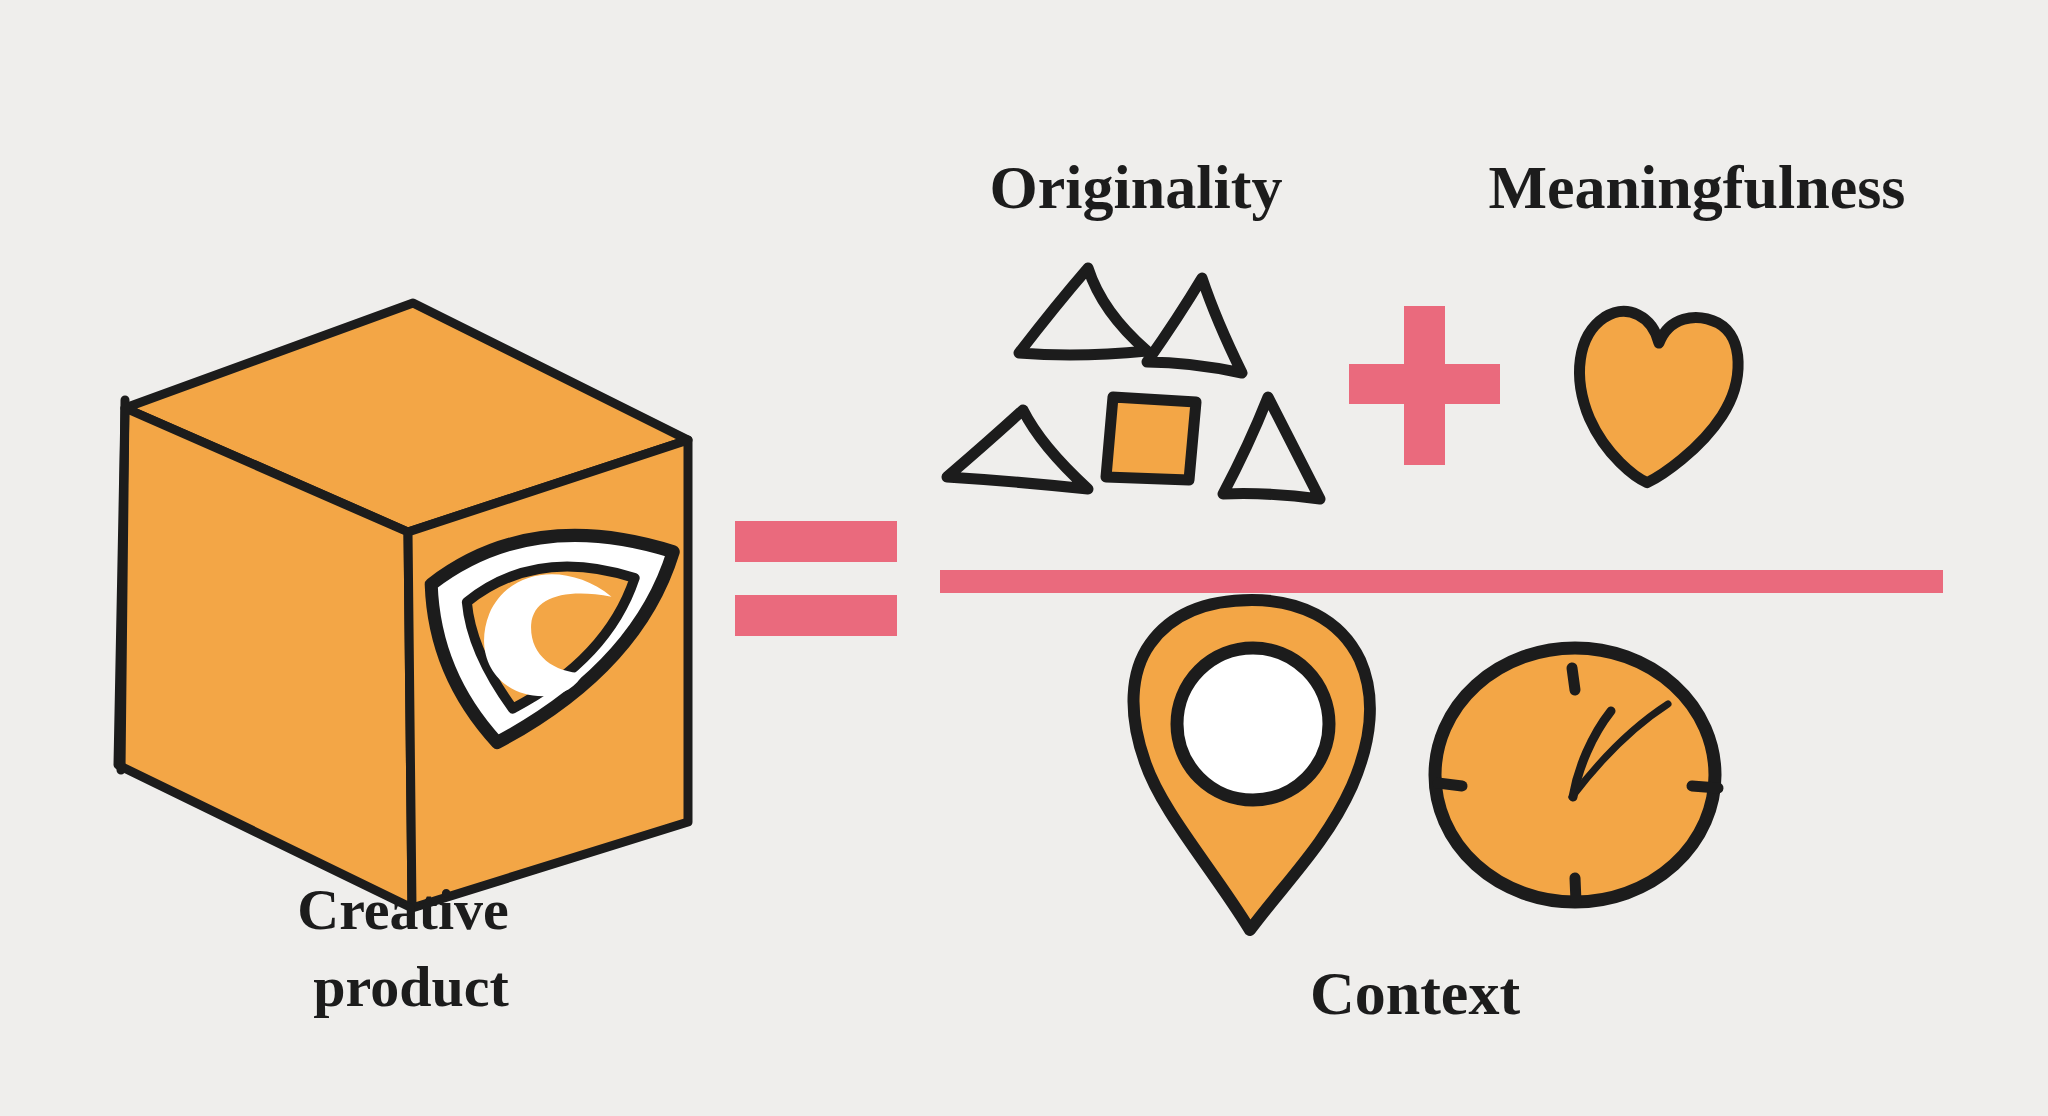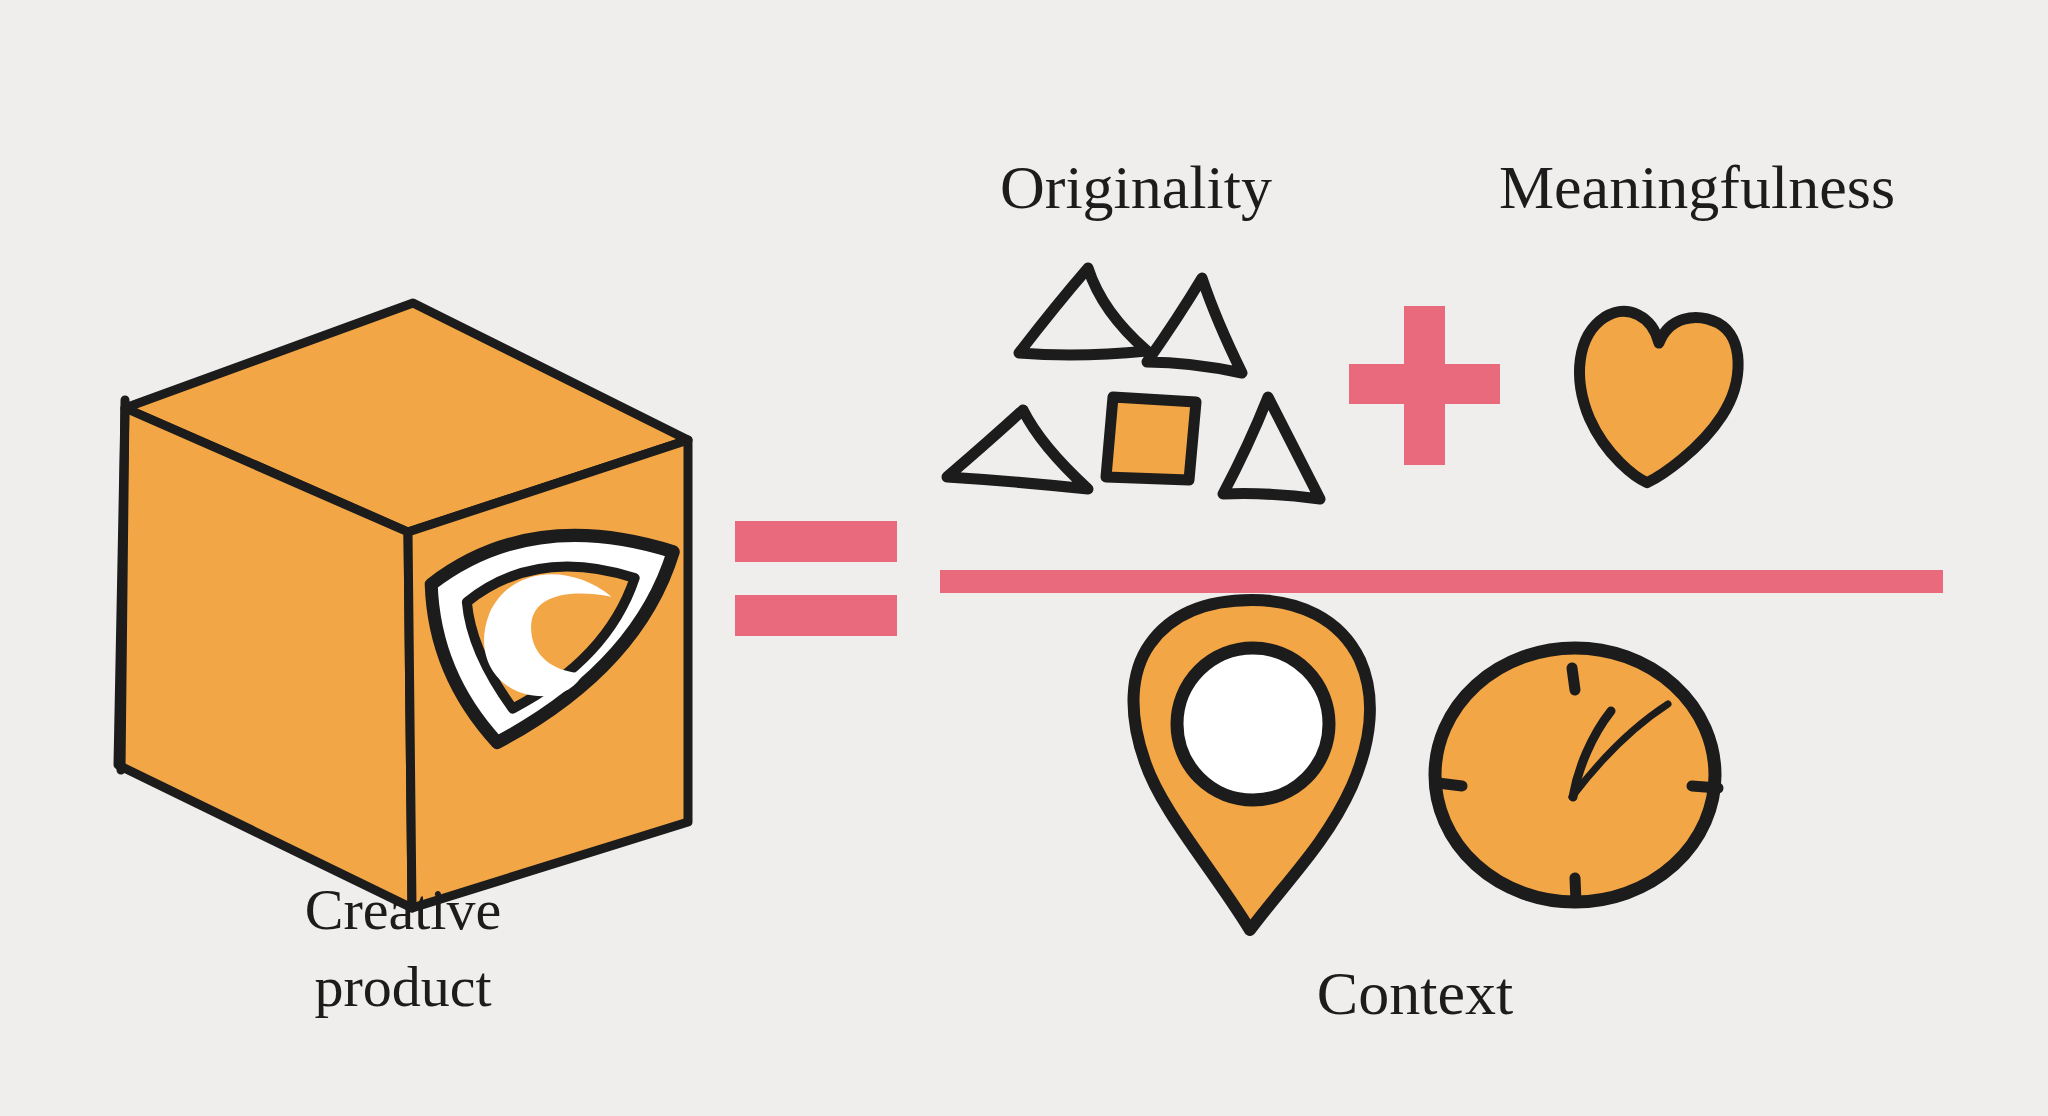--- a/index.html
+++ b/index.html
@@ -25,23 +25,23 @@
     position:absolute;
     left:0;top:0;
     width:2048px;
     height:1116px;
     display:block;
   }
   .label{
     position:absolute;
     transform:translateX(-50%);
     color:var(--ink);
-    font-weight:normal;
+    font-weight:bold;
     white-space:nowrap;
-    text-align:center;
+    text-align:right;
     letter-spacing:0px;
   }
   .label-top{
     font-size:62px;
     top:152px;
   }
   .label-context{
     font-size:62px;
     top:958px;
   }

